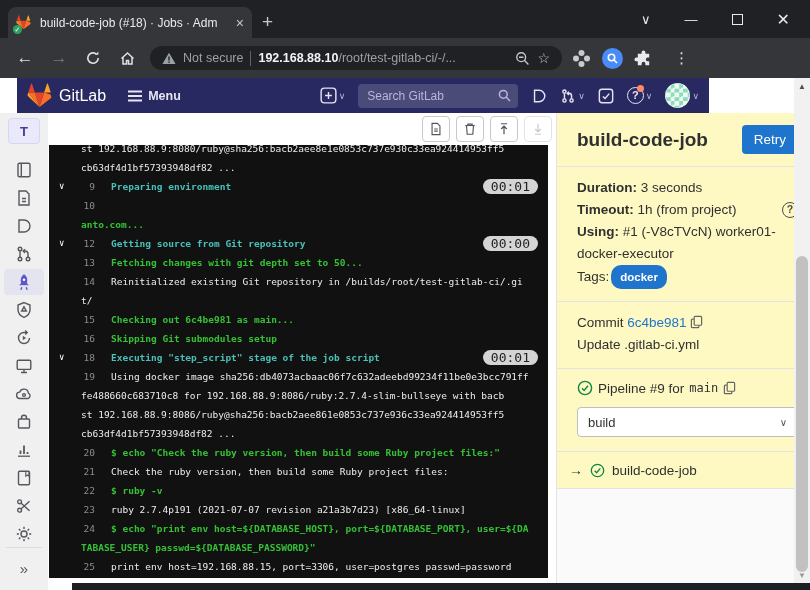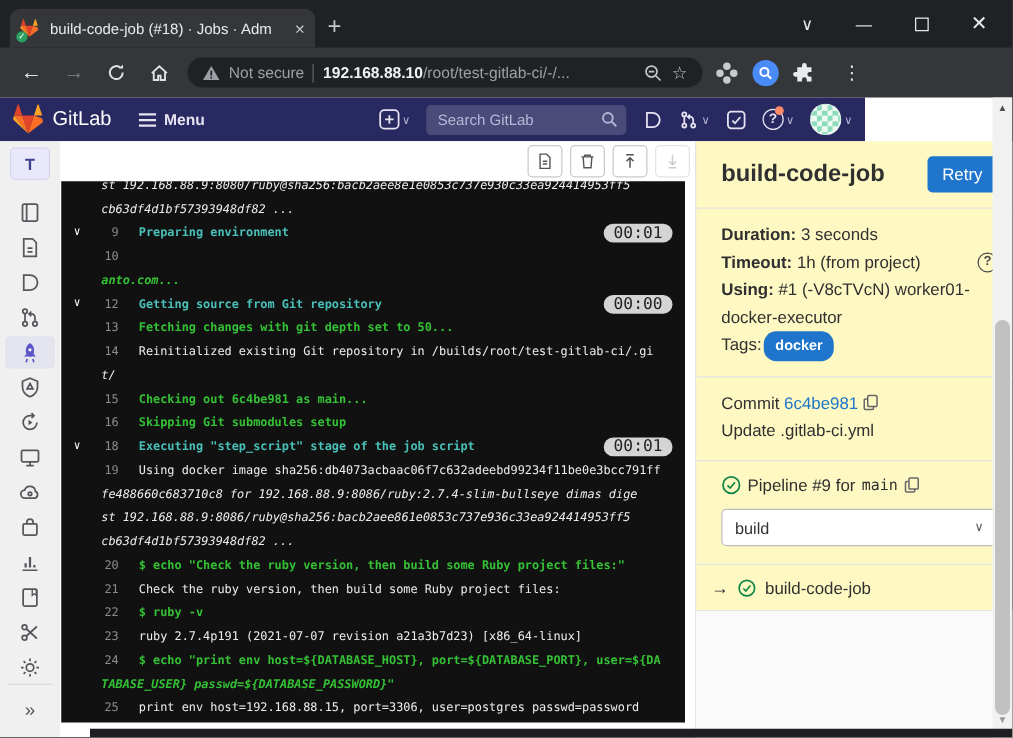--- a/index.html
+++ b/index.html
@@ -39,21 +39,21 @@
   .blue-circ { width:21px; height:21px; border-radius:50%; background:#4a8cf7; display:flex; align-items:center; justify-content:center; }
   .incog { height:27px; border-radius:14px; background:#4c4f52; display:flex; align-items:center; gap:7px;
            padding:0 12px 0 4px; color:#e8eaed; font-size:12.5px; }
   .spy { width:20px; height:20px; border-radius:50%; background:#fff; display:flex; align-items:center; justify-content:center; }
   .dots { color:#dee1e6; font-size:15px; margin-left:10px; letter-spacing:0; }
 
   
   .page { position:absolute; top:78px; left:0; width:810px; height:512px; background:#fff; }
 
   
-  .gl-nav { position:absolute; top:0; left:0; width:692px; height:35px; background:#292961;
+  .gl-nav { position:absolute; top:0; left:17px; width:692px; height:35px; background:#292961;
             display:flex; align-items:center; padding:0 10px; }
   .gl-logo-text { color:#fff; font-size:16px; font-weight:500; margin-left:7px; }
   .gl-menu { display:flex; align-items:center; gap:6px; margin-left:22px; color:#e6e4f3; }
   .gl-menu span { font-size:12.5px; font-weight:bold; }
   .gl-right { margin-left:auto; display:flex; align-items:center; gap:13px; }
   .plusbox { display:flex; align-items:center; gap:2px; }
   .gl-search { position:relative; }
   .gl-search input { width:160px; height:24px; background:rgba(255,255,255,0.16); border:0; border-radius:4px;
             color:#fff; font-size:12px; padding:0 26px 0 9px; outline:none; font-family:"Liberation Sans",sans-serif; }
   .gl-search input::placeholder { color:#b9b6d8; }
@@ -82,21 +82,21 @@
   
   .content { width:508px; flex:0 0 auto; position:relative; background:#fff; }
   .log-toolbar { height:32px; display:flex; align-items:center; justify-content:flex-end; gap:6px; padding-right:4px; }
   .ltb-btn { width:28px; height:26px; border:1px solid #c9c9c9; border-radius:4px; background:#fff;
              display:flex; align-items:center; justify-content:center; }
   .ltb-btn.disabled { border-color:#e3e3e3; }
   .log { position:absolute; top:32px; left:1px; width:499px; height:433px; background:#111111;
          overflow:hidden; padding:2px 0 0 0; font-family:"DejaVu Sans Mono", monospace; font-size:9.5px; }
   .log-line { position:relative; padding-left:62px; line-height:19px; min-height:19px; color:#ededed; white-space:pre; }
   .log-line:first-child { margin-top:-8px; }
-  .log-line.cont { padding-left:32px;font-style:italic; }
+  .log-line.cont { padding-left:32px; }
   .log-line .lnum { position:absolute; left:0; top:0; width:46px; text-align:right; color:#8c8c8c; }
   .log-line .chev { position:absolute; left:10px; top:0; color:#fff; font-size:9px; }
   .log-line.green .ltext { color:#35c135; font-weight:bold; }
   .log-line.section .ltext { color:#49c0b8; font-weight:bold; }
   .log-line .dur { position:absolute; right:10px; top:2px; background:#d4d4d4; color:#222; border-radius:9px;
                    padding:0 8px; font-size:13px; line-height:15px; font-weight:normal; }
 
   
   .panel { width:256px; flex:0 0 auto; background:#fef9c3; border-left:1px solid #e3e3e3;
            display:flex; flex-direction:column; font-size:13.5px; color:#303030; }
@@ -402,21 +402,21 @@
             <div class="log-line green"><span class="lnum">10</span></div>
             <div class="log-line green cont"><span class="ltext">anto.com...</span></div>
             <div class="log-line section"><span class="chev">∨</span><span class="lnum">12</span><span class="ltext">Getting source from Git repository</span><span class="dur">00:00</span></div>
             <div class="log-line green"><span class="lnum">13</span><span class="ltext">Fetching changes with git depth set to 50...</span></div>
             <div class="log-line plain"><span class="lnum">14</span><span class="ltext">Reinitialized existing Git repository in /builds/root/test-gitlab-ci/.gi</span></div>
             <div class="log-line plain cont"><span class="ltext">t/</span></div>
             <div class="log-line green"><span class="lnum">15</span><span class="ltext">Checking out 6c4be981 as main...</span></div>
             <div class="log-line green"><span class="lnum">16</span><span class="ltext">Skipping Git submodules setup</span></div>
             <div class="log-line section"><span class="chev">∨</span><span class="lnum">18</span><span class="ltext">Executing "step_script" stage of the job script</span><span class="dur">00:01</span></div>
             <div class="log-line plain"><span class="lnum">19</span><span class="ltext">Using docker image sha256:db4073acbaac06f7c632adeebd99234f11be0e3bcc791ff</span></div>
-            <div class="log-line plain cont"><span class="ltext">fe488660c683710c8 for 192.168.88.9:8086/ruby:2.7.4-slim-bullseye dimas dige</span></div>
+            <div class="log-line plain cont"><span class="ltext">fe488660c683710c8 for 192.168.88.9:8086/ruby:2.7.4-slim-bullseye with bacb</span></div>
             <div class="log-line plain cont"><span class="ltext">st 192.168.88.9:8086/ruby@sha256:bacb2aee861e0853c737e936c33ea924414953ff5</span></div>
             <div class="log-line plain cont"><span class="ltext">cb63df4d1bf57393948df82 ...</span></div>
             <div class="log-line green"><span class="lnum">20</span><span class="ltext">$ echo "Check the ruby version, then build some Ruby project files:"</span></div>
             <div class="log-line plain"><span class="lnum">21</span><span class="ltext">Check the ruby version, then build some Ruby project files:</span></div>
             <div class="log-line green"><span class="lnum">22</span><span class="ltext">$ ruby -v</span></div>
             <div class="log-line plain"><span class="lnum">23</span><span class="ltext">ruby 2.7.4p191 (2021-07-07 revision a21a3b7d23) [x86_64-linux]</span></div>
             <div class="log-line green"><span class="lnum">24</span><span class="ltext">$ echo "print env host=${DATABASE_HOST}, port=${DATABASE_PORT}, user=${DA</span></div>
             <div class="log-line green cont"><span class="ltext">TABASE_USER} passwd=${DATABASE_PASSWORD}"</span></div>
             <div class="log-line plain"><span class="lnum">25</span><span class="ltext">print env host=192.168.88.15, port=3306, user=postgres passwd=password</span></div>
             <div class="log-line green"><span class="lnum">27</span></div>

